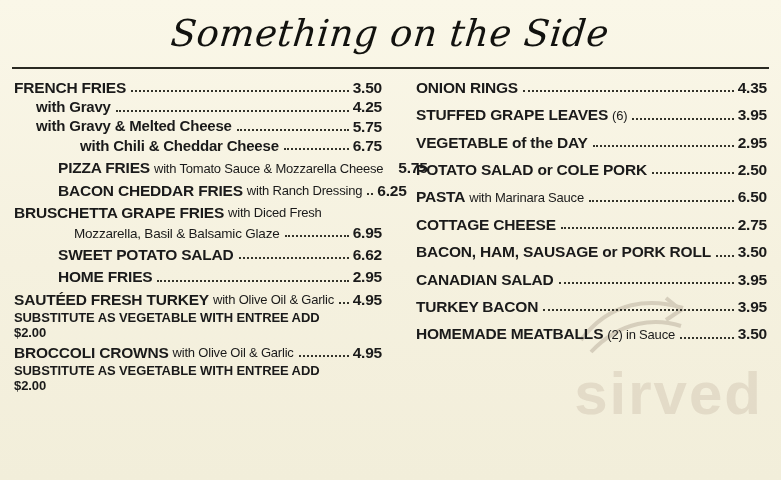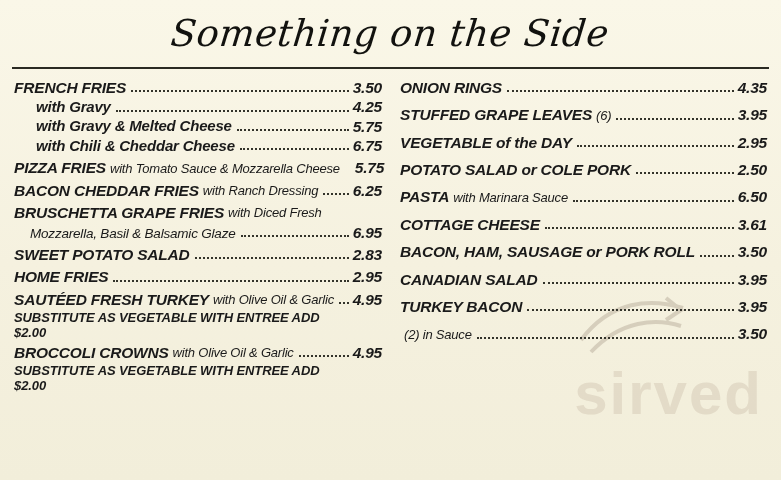--- a/index.html
+++ b/index.html
@@ -67,21 +67,20 @@
     height: 2px;
     background: #2a2a22;
     margin: 10px 12px 0 12px;
   }
   .columns {
     position: relative;
     z-index: 2;
     display: flex;
     padding: 10px 14px 0 14px;
     box-sizing: border-box;
-    font-style: italic;
   }
   .col {
     box-sizing: border-box;
   }
   .col-left {
     width: 374px;
     padding-right: 6px;
   }
   .col-right {
     width: 379px;
@@ -135,23 +134,25 @@
   .note {
     text-align: left;
     font-size: 13px;
     font-weight: bold;
     letter-spacing: -0.1px;
     margin: 1px 0 4px 0;
     padding-right: 28px;
   }
   .row-gap {
     margin-bottom: 5px;
+    margin-left: 44px;
   }
   .col-right .item {
     margin-bottom: 10px;
+    margin-left: 16px;
   }
   .col-right .item .nm {
     font-size: 15.5px;
   }
   .tiny {
     font-size: 12.5px;
     font-weight: normal;
   }
 </style>
 </head>
@@ -220,21 +221,21 @@
 
       <div class="item cont row-gap">
         <span class="nm">Mozzarella, Basil &amp; Balsamic Glaze</span>
         <span class="dots"></span>
         <span class="price">6.95</span>
       </div>
 
       <div class="item row-gap">
         <span class="nm">SWEET POTATO SALAD</span>
         <span class="dots"></span>
-        <span class="price">2.83</span>
+        <span class="price">6.62</span>
       </div>
 
       <div class="item row-gap">
         <span class="nm">HOME FRIES</span>
         <span class="dots"></span>
         <span class="price">2.95</span>
       </div>
 
       <div class="item">
         <span class="nm">SAUTÉED FRESH TURKEY</span>
@@ -286,21 +287,21 @@
       <div class="item">
         <span class="nm">PASTA</span>
         <span class="desc tiny">with Marinara Sauce</span>
         <span class="dots"></span>
         <span class="price">6.50</span>
       </div>
 
       <div class="item">
         <span class="nm">COTTAGE CHEESE</span>
         <span class="dots"></span>
-        <span class="price">3.61</span>
+        <span class="price">2.75</span>
       </div>
 
       <div class="item">
         <span class="nm">BACON, HAM, SAUSAGE or PORK ROLL</span>
         <span class="dots"></span>
         <span class="price">3.50</span>
       </div>
 
       <div class="item">
         <span class="nm">CANADIAN SALAD</span>
@@ -309,20 +310,21 @@
       </div>
 
       <div class="item">
         <span class="nm">TURKEY BACON</span>
         <span class="dots"></span>
         <span class="price">3.95</span>
       </div>
 
 
       <div class="item">
+        <span class="nm">HOMEMADE MEATBALLS</span>
         <span class="desc tiny">(2) in Sauce</span>
         <span class="dots"></span>
         <span class="price">3.50</span>
       </div>
 
     </div>
 
   </div>
 </div>
 

